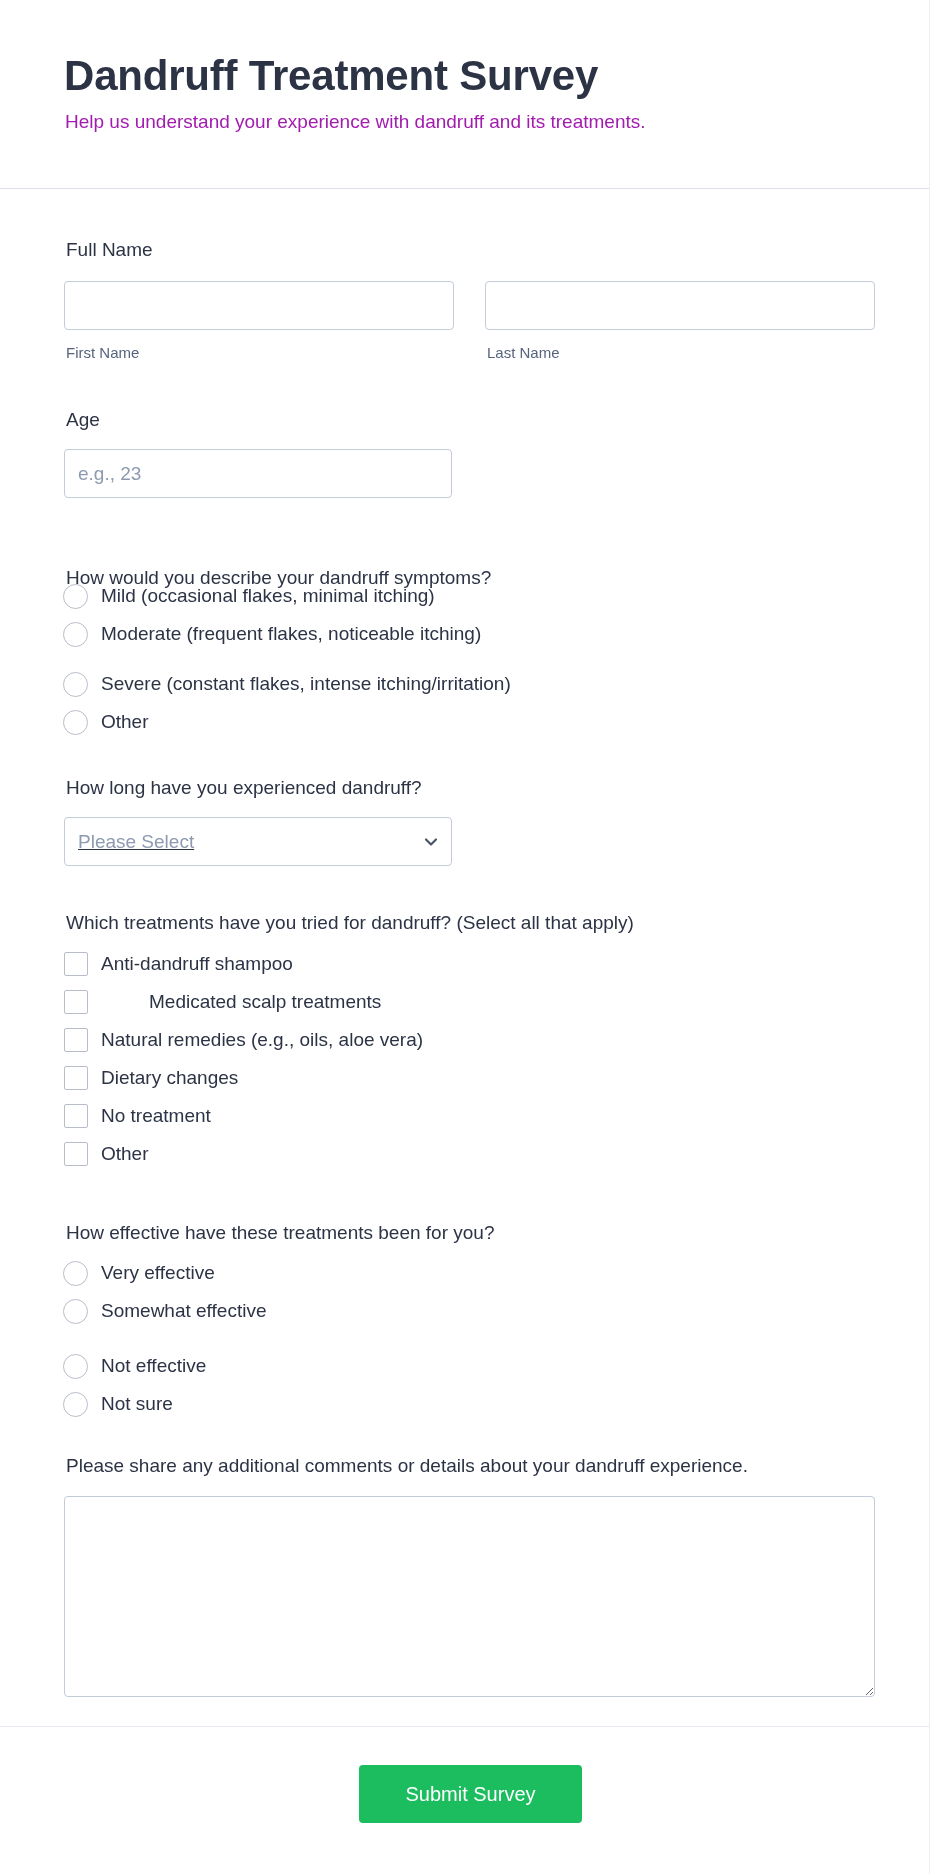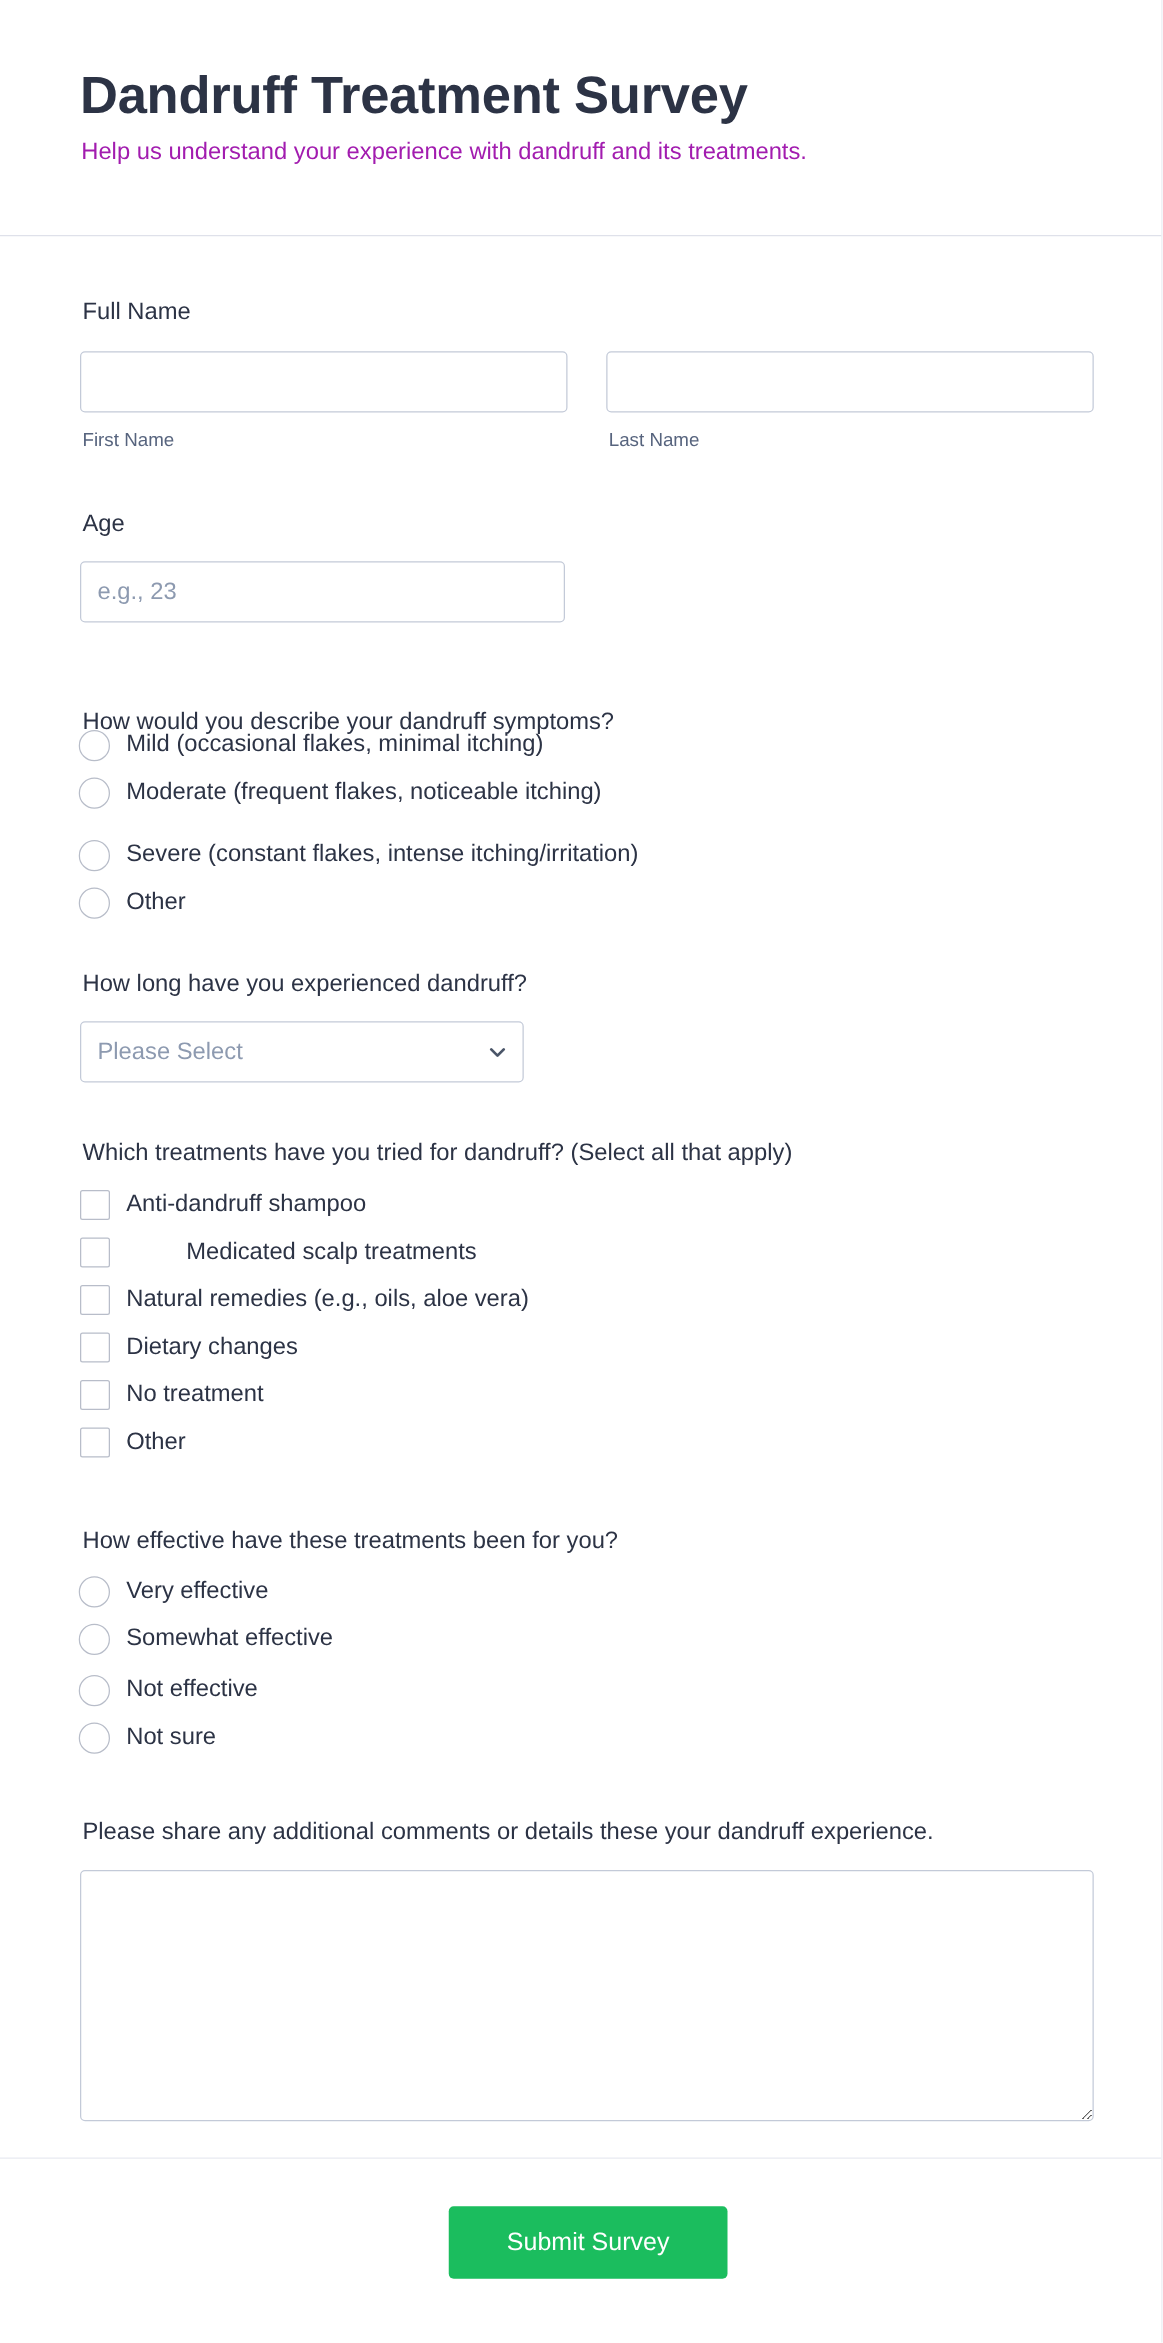--- a/index.html
+++ b/index.html
@@ -104,21 +104,21 @@
     <span class="radio"></span>
     <span class="opt-label">Severe (constant flakes, intense itching/irritation)</span>
   </div>
   <div class="opt">
     <span class="radio"></span>
     <span class="opt-label">Other</span>
   </div>
 </div>
 
 <div class="abs label" style="left:66px; top:776px;">How long have you experienced dandruff?</div>
-<div class="abs field select" style="left:64px; top:817px; width:355px; height:49px;">
+<div class="abs field select" style="left:64px; top:817px; width:388px; height:49px;text-decoration:underline;">
   <span class="placeholder">Please Select</span>
   <svg class="chevron" viewBox="0 0 14 10">
     <path d="M2 2.5 L7 7.5 L12 2.5" fill="none" stroke="#4a5568" stroke-width="2.2" stroke-linecap="round" stroke-linejoin="round"></path>
   </svg>
 </div>
 
 <div class="abs label" style="left:66px; top:911px;">Which treatments have you tried for dandruff? (Select all that apply)</div>
 <div class="abs" style="left:64px; top:952px;">
   <div class="opt" style="margin-bottom:8px;">
     <span class="checkbox"></span>
@@ -145,31 +145,31 @@
     <span class="opt-label" style="margin-left:13px;">Other</span>
   </div>
 </div>
 
 <div class="abs label" style="left:66px; top:1221px;">How effective have these treatments been for you?</div>
 <div class="abs" style="left:63px; top:1261px;">
   <div class="opt" style="margin-bottom:8px;">
     <span class="radio"></span>
     <span class="opt-label">Very effective</span>
   </div>
-  <div class="opt" style="margin-bottom:11px;">
+  <div class="opt" style="margin-bottom:25px;">
     <span class="radio"></span>
     <span class="opt-label">Somewhat effective</span>
   </div>
   <div class="opt" style="margin-bottom:8px;">
     <span class="radio"></span>
     <span class="opt-label">Not effective</span>
   </div>
   <div class="opt">
     <span class="radio"></span>
     <span class="opt-label">Not sure</span>
   </div>
 </div>
 
-<div class="abs label" style="left:66px; top:1454px;">Please share any additional comments or details these your dandruff experience.</div>
+<div class="abs label" style="left:66px; top:1454px;">Please share any additional comments or details about your dandruff experience.</div>
 <textarea class="abs field textarea" style="left: 64px; top: 1496px; width: 811px; height: 201px;"></textarea>
 
 <div class="abs divider" style="top:1726px; background:#e8eaf1;"></div>
 <button class="abs submit">Submit Survey</button>
 
 </body></html>

